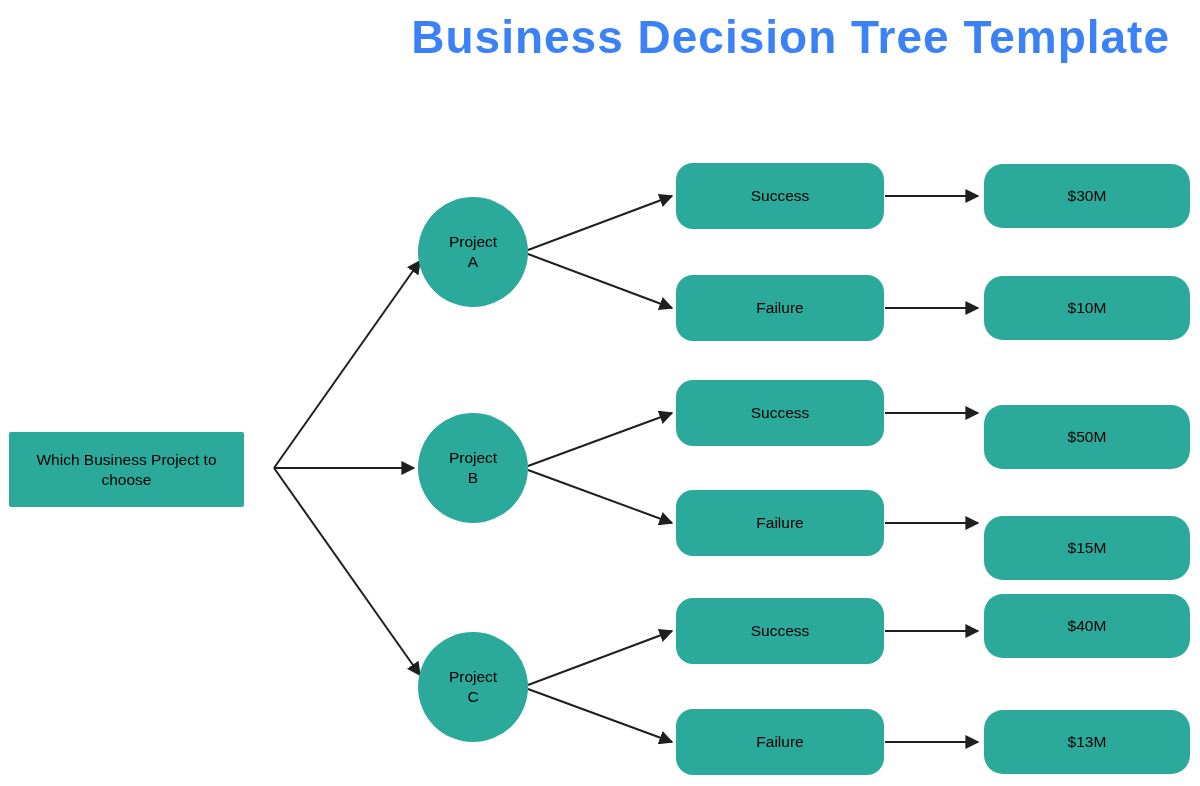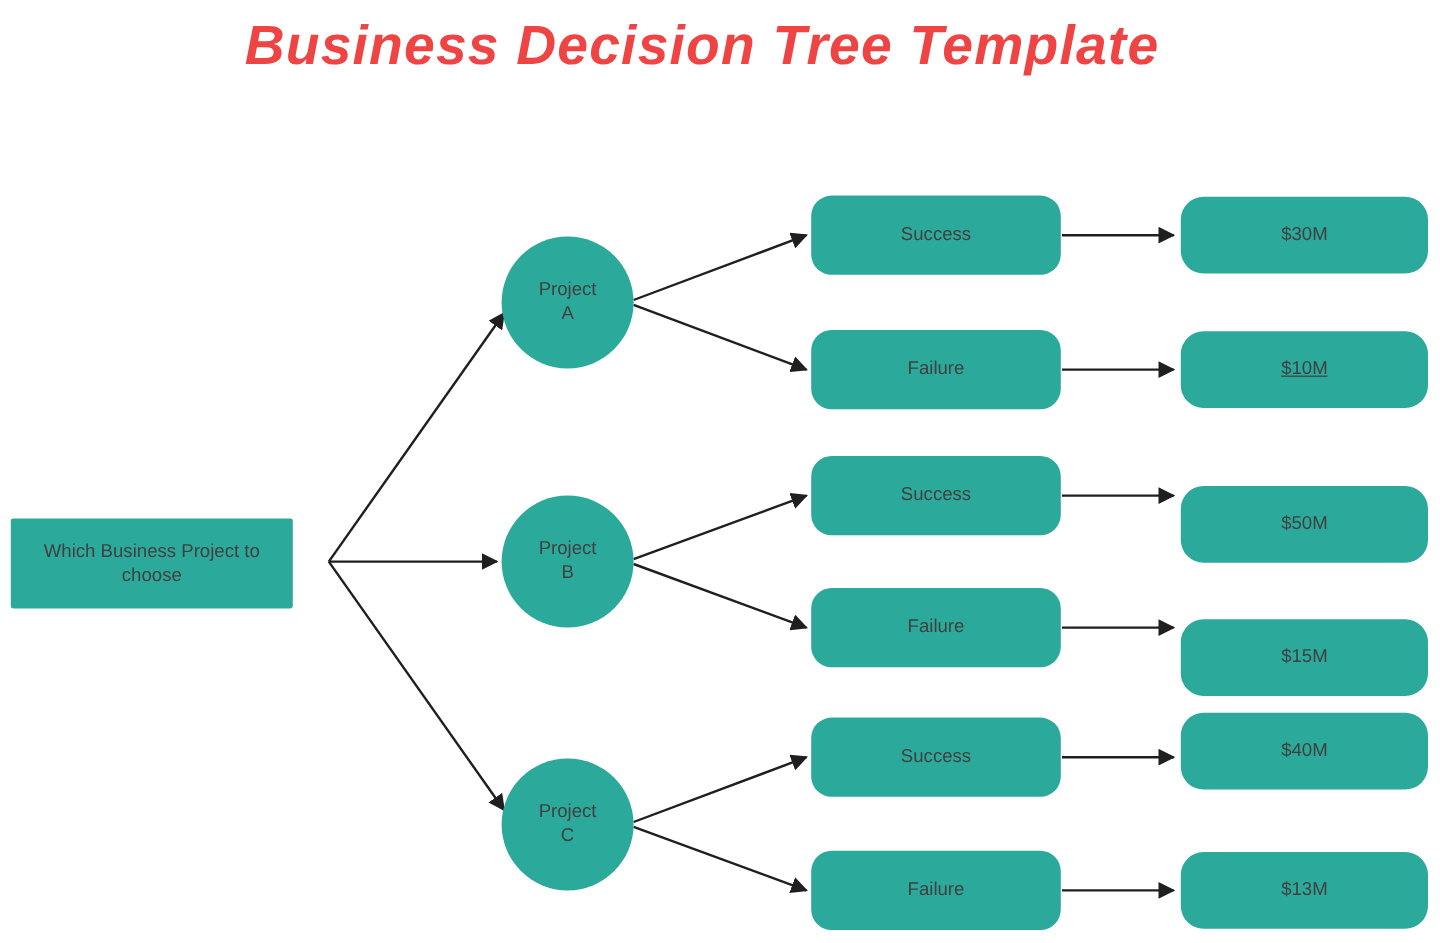--- a/index.html
+++ b/index.html
@@ -13,43 +13,42 @@
     width: 1200px;
     height: 786px;
     background: #ffffff;
     overflow: hidden;
   }
   .page-title {
     position: absolute;
     top: 10px;
     left: 0;
     width: 1170px;
-    text-align: center;
+    text-align: right;
     font-size: 46px;
     font-weight: bold;
     letter-spacing: 1px;
-    color: #ef4444;
-    font-style: italic;
+    color: #3b82f6;
   }
   .edges-layer {
     position: absolute;
     left: 0;
     top: 0;
     width: 1200px;
     height: 786px;
     pointer-events: none;
   }
   .node {
     position: absolute;
     display: flex;
     flex-direction: column;
     align-items: center;
     justify-content: center;
     background: #2ba99b;
-    color: #404040;
+    color: #000000;
     font-size: 15.5px;
     line-height: 20px;
     text-align: center;
     box-sizing: border-box;
   }
   .node.rect-root {
     left: 9px;
     top: 432px;
     width: 235px;
     height: 75px;
@@ -143,21 +142,21 @@
   <div class="node outcome" style="top:598px;">
     <div>Success</div>
   </div>
   <div class="node outcome" style="top:709px;">
     <div>Failure</div>
   </div>
 
   <div class="node payoff" style="top:164px;">
     <div>$30M</div>
   </div>
-  <div class="node payoff" style="top:276px;text-decoration:underline;">
+  <div class="node payoff" style="top:276px;">
     <div>$10M</div>
   </div>
   <div class="node payoff" style="top:381px;margin-top:24px;">
     <div>$50M</div>
   </div>
   <div class="node payoff" style="top:485px;margin-top:31px;">
     <div>$15M</div>
   </div>
   <div class="node payoff" style="top:594px;">
     <div>$40M</div>

